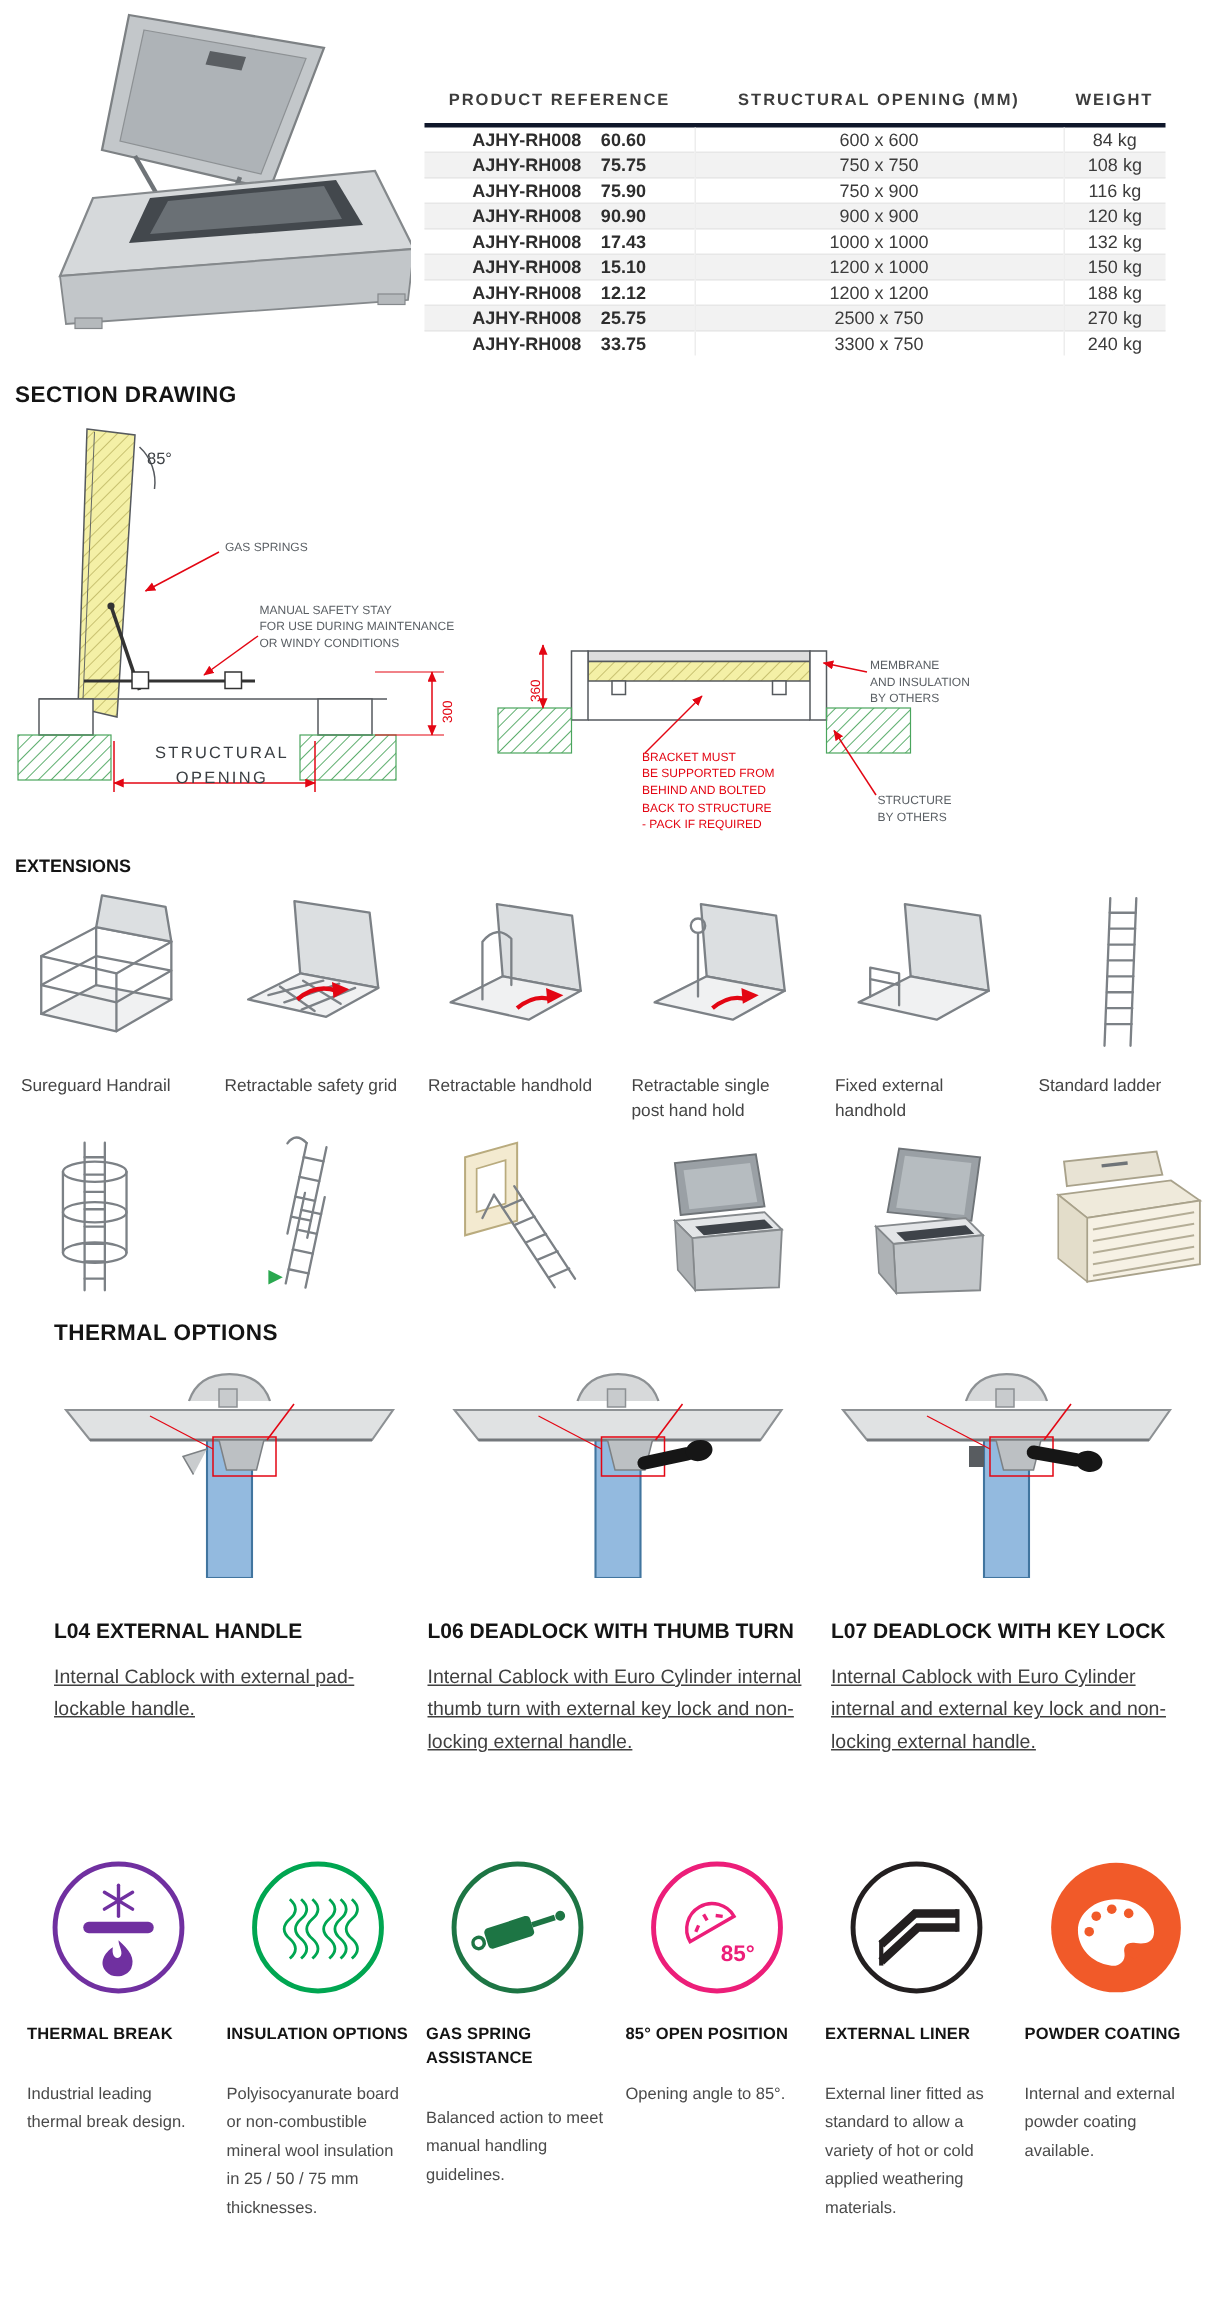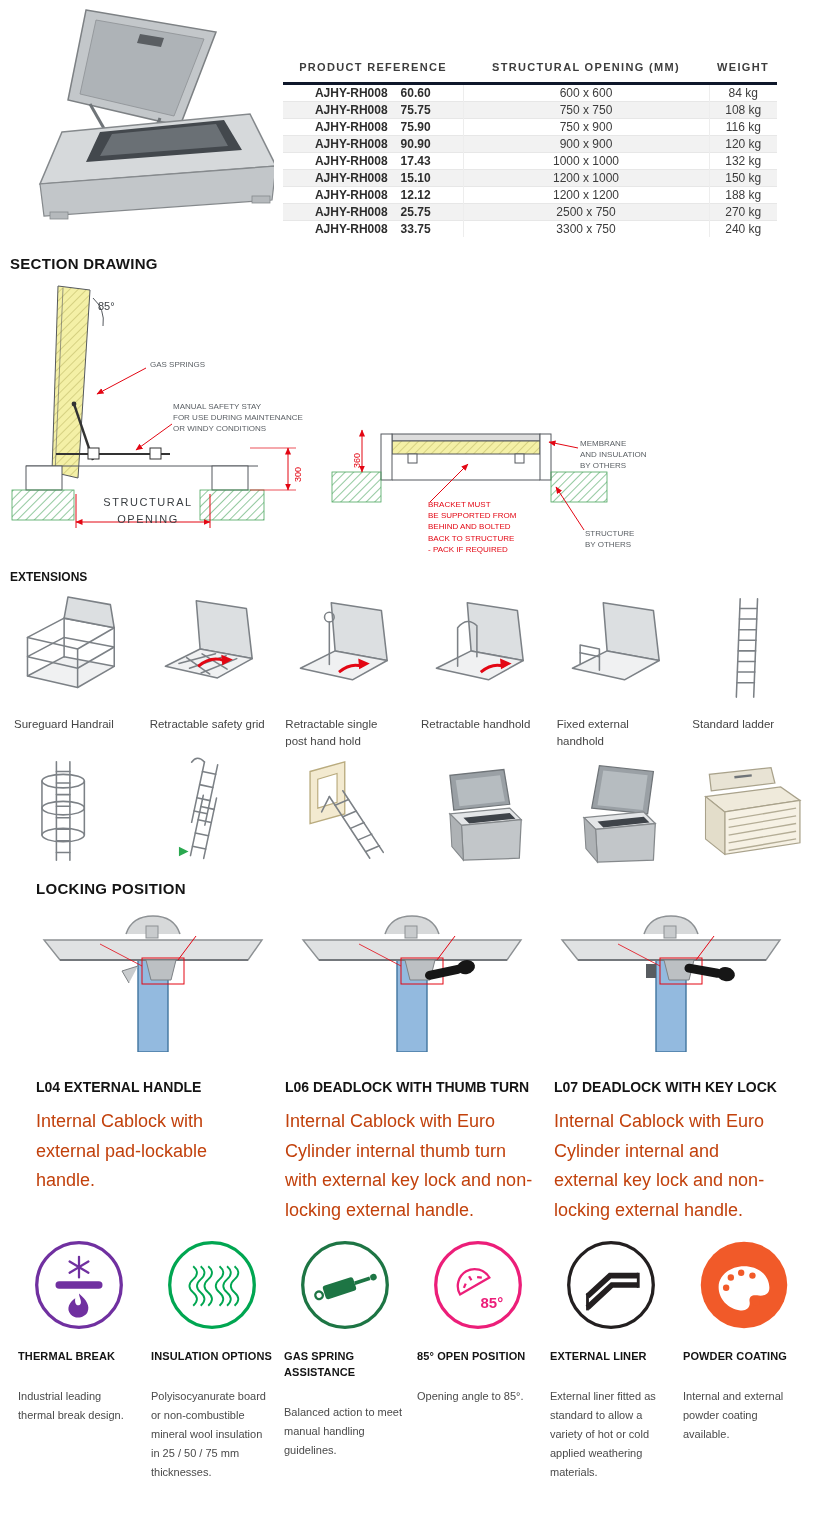--- a/index.html
+++ b/index.html
@@ -41,21 +41,21 @@
   
   .ext-row { position:absolute; left:14px; width:794px; display:grid; grid-template-columns:repeat(6,1fr); column-gap:20px; }
   .ext-cell svg { width:100%; height:118px; display:block; }
   .ext-label { margin-top:9px; font-size:11.5px; line-height:1.45; color:#454545; }
   .lart { stroke:#7c8186; stroke-width:1.6; fill:none; stroke-linecap:round; stroke-linejoin:round; }
 
   
   .lock-row { position:absolute; left:36px; top:902px; width:752px; display:grid; grid-template-columns:234px 254px 234px; column-gap:15px; }
   .lock-col svg { width:100%; height:150px; display:block; }
   .lock-title { margin-top:26px; font-size:14px; font-weight:bold; color:#141414; line-height:1.35; }
-  .lock-desc { margin-top:10px; font-size:18px; color:#c2410c; line-height:1.65; }
+  .lock-desc { margin-top:10px; font-size:13px; color:#404040; line-height:1.65;text-decoration:underline; }
 
   
   .features-row { position:absolute; left:18px; top:1238px; width:786px; display:grid; grid-template-columns:repeat(6,1fr); column-gap:12px; }
   .feature-icon { width:94px; height:94px; margin:0 auto; position:relative; }
   .feature-icon svg { width:94px; height:94px; display:block; }
   .icon-angle-text { position:absolute; left:50px; top:56px; font-size:15px; font-weight:bold; color:#ec1e79; }
   .feature h4 { margin-top:17px; font-size:11px; line-height:1.45; color:#141414; letter-spacing:0.01em; }
   .feature p { margin-top:22px; font-size:11px; line-height:1.72; color:#4a4a4a; }
 </style>
 </head>
@@ -249,39 +249,39 @@
       <path d="M50,74 q13,-11 27,-6" stroke="#e30613" stroke-width="3" fill="none"></path>
       <polygon points="74,62 86,67 75,73" fill="#e30613"></polygon>
     </svg>
     <div class="ext-label">Retractable safety grid</div>
   </div>
   <div class="ext-cell">
     <svg viewBox="0 0 120 110">
       <g class="lart">
         <polygon points="52,58 106,68 100,16 48,8" fill="#dcdfe1"></polygon>
         <polygon points="16,76 70,88 106,68 52,58" fill="#f0f1f2"></polygon>
+        <path d="M38,74 L38,34 Q48,22 58,32 L58,64"></path>
+      </g>
+      <path d="M62,80 q12,-10 24,-6" stroke="#e30613" stroke-width="3" fill="none"></path>
+      <polygon points="82,66 94,71 83,77" fill="#e30613"></polygon>
+    </svg>
+    <div class="ext-label">Retractable handhold</div>
+  </div>
+  <div class="ext-cell">
+    <svg viewBox="0 0 120 110">
+      <g class="lart">
+        <polygon points="52,58 106,68 100,16 48,8" fill="#dcdfe1"></polygon>
+        <polygon points="16,76 70,88 106,68 52,58" fill="#f0f1f2"></polygon>
         <line x1="46" y1="72" x2="46" y2="28"></line>
         <circle cx="46" cy="23" r="5"></circle>
       </g>
       <path d="M56,80 q12,-10 24,-6" stroke="#e30613" stroke-width="3" fill="none"></path>
       <polygon points="76,66 88,71 77,77" fill="#e30613"></polygon>
     </svg>
     <div class="ext-label">Retractable single post hand hold</div>
-  </div>
-  <div class="ext-cell">
-    <svg viewBox="0 0 120 110">
-      <g class="lart">
-        <polygon points="52,58 106,68 100,16 48,8" fill="#dcdfe1"></polygon>
-        <polygon points="16,76 70,88 106,68 52,58" fill="#f0f1f2"></polygon>
-        <path d="M38,74 L38,34 Q48,22 58,32 L58,64"></path>
-      </g>
-      <path d="M62,80 q12,-10 24,-6" stroke="#e30613" stroke-width="3" fill="none"></path>
-      <polygon points="82,66 94,71 83,77" fill="#e30613"></polygon>
-    </svg>
-    <div class="ext-label">Retractable handhold</div>
   </div>
   <div class="ext-cell">
     <svg viewBox="0 0 120 110">
       <g class="lart">
         <polygon points="52,58 106,68 100,16 48,8" fill="#dcdfe1"></polygon>
         <polygon points="16,76 70,88 106,68 52,58" fill="#f0f1f2"></polygon>
         <path d="M24,72 L24,52 L44,56 L44,78"></path>
         <line x1="24" y1="60" x2="44" y2="64"></line>
       </g>
     </svg>
@@ -395,21 +395,21 @@
           <line x1="38" y1="72" x2="108" y2="60"></line>
         <line x1="38" y1="80" x2="108" y2="68"></line>
           <line x1="38" y1="88" x2="108" y2="76"></line>
         <line x1="38" y1="96" x2="108" y2="84"></line>
       </g>
       <line x1="44" y1="20" x2="62" y2="18" stroke="#6f7478" stroke-width="2.4"></line>
     </svg>
   </div>
 </div>
 
-<h2 class="big-head" style="left:36px; top:880px;">LOCKING POSITION</h2>
+<h2 class="big-head" style="left:36px; top:880px;">THERMAL OPTIONS</h2>
 
 <div class="lock-row">
   <div class="lock-col">
     <svg viewBox="0 0 230 150">
       <rect x="100" y="58" width="30" height="92" fill="#93badf" stroke="#41759f" stroke-width="1.4"></rect>
       <polygon points="6,38 224,38 210,58 22,58" fill="#e0e2e3" stroke="#8d9194" stroke-width="1.4"></polygon>
       <line x1="22" y1="58" x2="210" y2="58" stroke="#74787c" stroke-width="2"></line>
       <path d="M88,32 q6,-18 27,-18 q21,0 27,18" fill="#d7d9da" stroke="#8d9194" stroke-width="1.5"></path>
       <rect x="108" y="24" width="12" height="12" fill="#c8cbcd" stroke="#8d9194"></rect>
       <polygon points="108,58 138,58 133,78 113,78" fill="#bcc0c3" stroke="#7d8184"></polygon>

